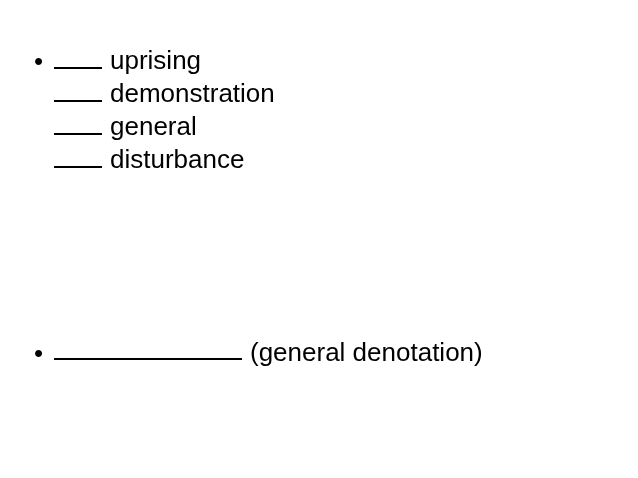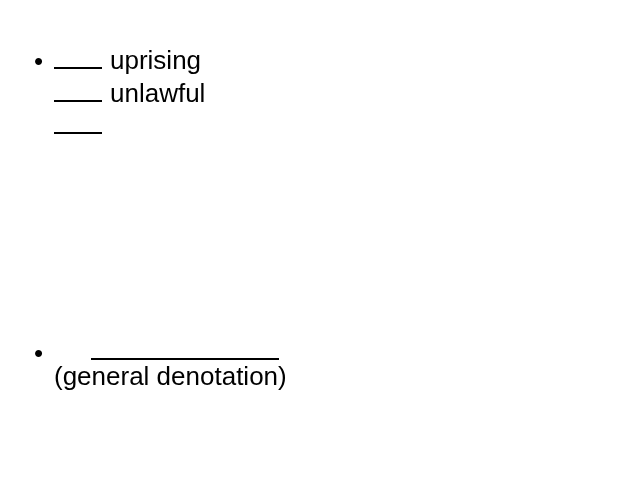--- a/index.html
+++ b/index.html
@@ -81,25 +81,24 @@
 
   .term {
     font-size: 26px;
     line-height: 33px;
     color: #000000;
     letter-spacing: 0px;
   }
 
   .general-row {
     display: flex;
-    align-items: flex-end;
+    align-items: flex-start;
     height: 33px;
     line-height: 33px;
     white-space: nowrap;
-    flex-direction: column;
   }
 
   .general-label {
     font-size: 26px;
     line-height: 33px;
     color: #000000;
   }
 </style>
 </head>
 <body>
@@ -112,29 +111,34 @@
 
     <div class="bullet-body">
       <ul class="fill-list">
 
         <li class="fill-row">
           <span class="blank blank-short"></span>
           <span class="term">uprising</span>
         </li>
 
 
+        <li class="fill-row">
+          <span class="blank blank-short"></span>
+          <span class="term">demonstration</span>
+        </li>
 
 
         <li class="fill-row">
           <span class="blank blank-short"></span>
-          <span class="term">unlawful</span>
+          <span class="term">general</span>
         </li>
 
         <li class="fill-row">
           <span class="blank blank-short"></span>
+          <span class="term">disturbance</span>
         </li>
 
       </ul>
     </div>
   </div>
 
   <div class="bullet-block" id="block-general">
 
     <div class="bullet-marker">•</div>
 

